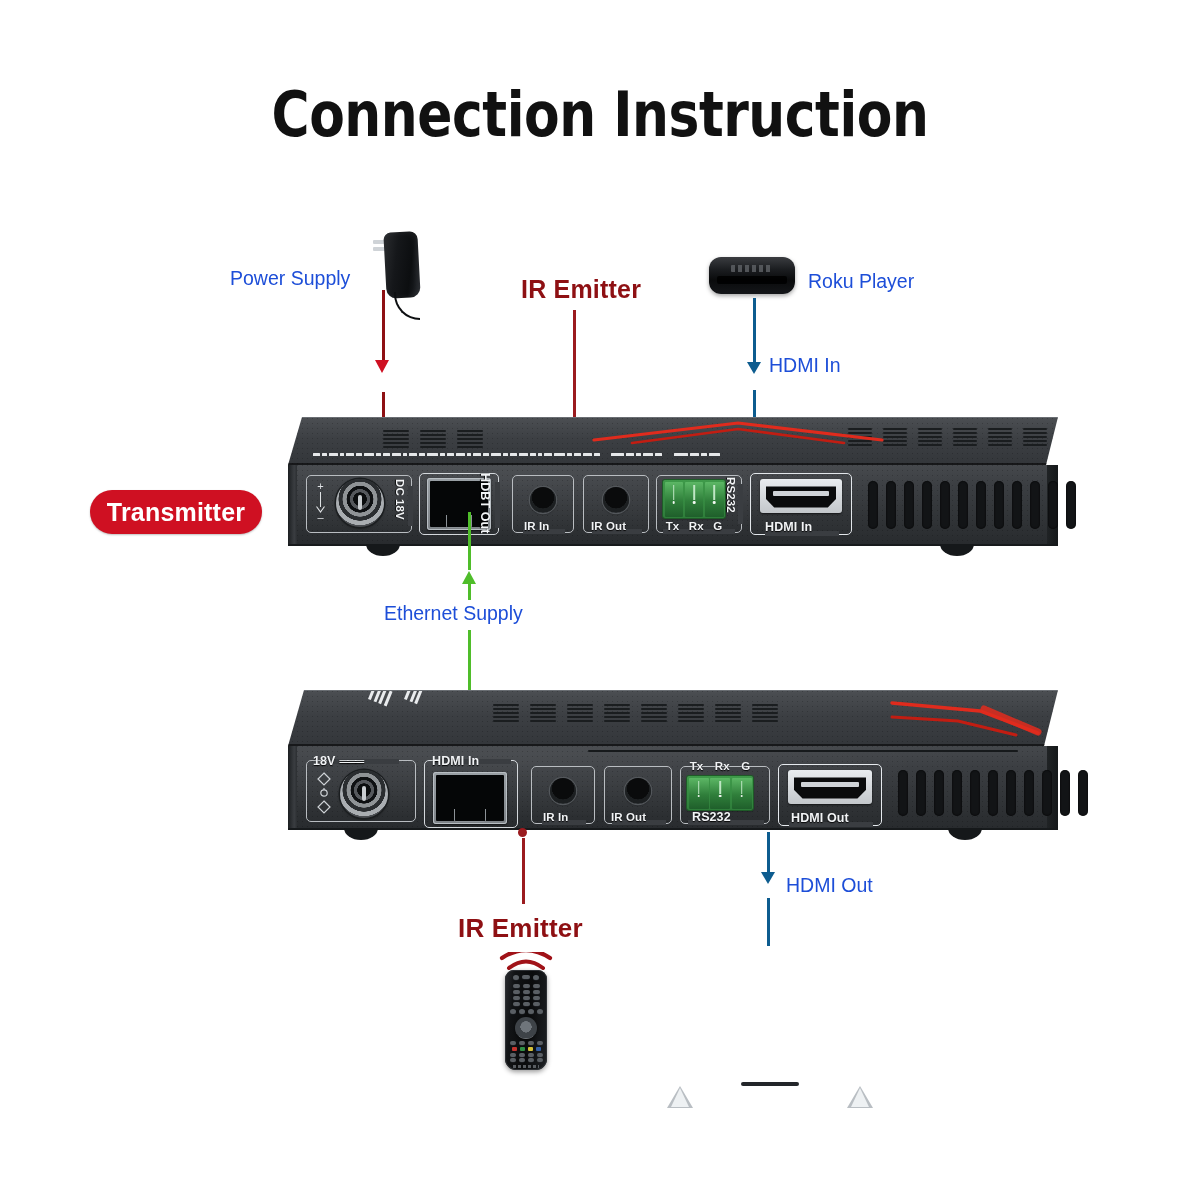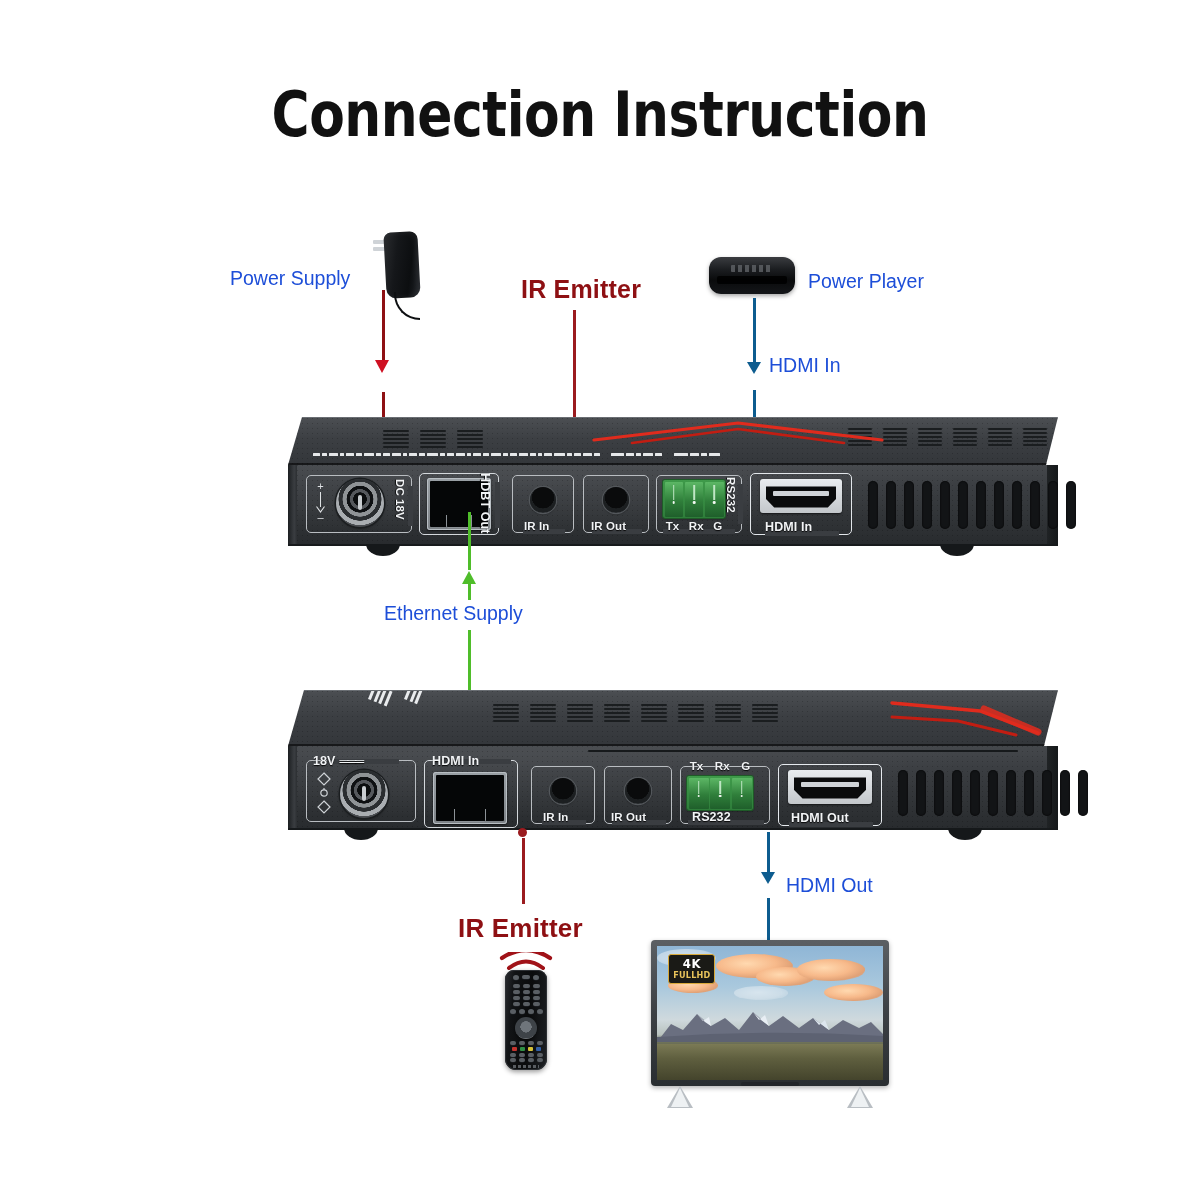--- a/index.html
+++ b/index.html
@@ -328,21 +328,21 @@
   <div class="abs vline red" style="left:382px; top:392px; height:88px;"></div>
   <div class="abs" style="left:378px; top:472px; width:9px; height:9px; border-radius:50%; background:#cf1022;"></div>
 
   <div class="abs anno-red" style="left:521px; top:275px;">IR Emitter</div>
   <div class="abs vline darkred" style="left:573px; top:310px; height:170px;"></div>
   <div class="abs" style="left:569px; top:472px; width:9px; height:9px; border-radius:50%; background:#cf1022;"></div>
 
   <div class="abs" id="roku" style="left:709px; top:257px; width:86px; height:37px;">
     <div id="roku-wordmark"></div>
   </div>
-  <div class="abs anno" style="left:808px; top:270px;">Power Player</div>
+  <div class="abs anno" style="left:808px; top:270px;">Roku Player</div>
 
   <div class="abs vline blue" style="left:753px; top:298px; height:66px;"></div>
   <div class="abs arrow-down blue" style="left:746.5px; top:362px;"></div>
   <div class="abs anno" style="left:769px; top:354px;">HDMI In</div>
   <div class="abs vline blue" style="left:753px; top:390px; height:95px;"></div>
 
   <div class="device" style="left:288px; top:417px; width:770px; height:135px;">
 
     <div class="dev-top speckle" style="height:48px; clip-path: polygon(14px 0, 770px 0, 758px 48px, 0 48px);">
 
@@ -539,20 +539,21 @@
         <div class="fv-slot" style="width:10px; height:48px;"></div>
         <div class="fv-slot" style="width:10px; height:48px;"></div>
         <div class="fv-slot" style="width:10px; height:48px;"></div>
       </div>
     </div>
 
     <div class="foot" style="left:78px; top:127px; width:34px; height:12px;"></div>
     <div class="foot" style="left:652px; top:127px; width:34px; height:12px;"></div>
   </div>
 
+  <div class="pill abs" style="left:90px; top:490px; width:172px; height:44px;">Transmitter</div>
 
   <div class="abs vline green" style="left:468px; top:512px; height:58px;"></div>
   <div class="abs arrow-up green" style="left:461.5px; top:571px;"></div>
   <div class="abs vline green" style="left:468px; top:584px; height:16px;"></div>
   <div class="abs anno" style="left:384px; top:602px;">Ethernet Supply</div>
   <div class="abs vline green" style="left:468px; top:630px; height:150px;"></div>
   <div class="abs" style="left:464px; top:775px; width:9px; height:9px; border-radius:50%; background:#4fbd2a;"></div>
 
   <div class="device" style="left:288px; top:690px; width:770px; height:146px;">
 
@@ -798,48 +799,20 @@
     </div>
     <div id="remote-brand" style="top:95px;"></div>
   </div>
 
   <div class="abs vline blue" style="left:767px; top:832px; height:42px;"></div>
   <div class="abs arrow-down blue" style="left:760.5px; top:872px;"></div>
   <div class="abs anno" style="left:786px; top:874px;">HDMI Out</div>
   <div class="abs vline blue" style="left:767px; top:898px; height:48px;"></div>
 
   <div class="abs" style="left:651px; top:940px; width:238px; height:165px;">
-    <div class="abs" id="tv-frame" style="left:0; top:0; width:238px; height:146px;">
-      <div id="tv-screen" style="height:134px;">
-
-        <div class="cloud" style="left:26%; top:6%;  width:34%; height:18%;"></div>
-        <div class="cloud" style="left:44%; top:16%; width:26%; height:14%;"></div>
-        <div class="cloud" style="left:62%; top:10%; width:30%; height:16%;"></div>
-        <div class="cloud" style="left:5%;  top:24%; width:22%; height:11%;"></div>
-        <div class="cloud pale" style="left:0%; top:2%; width:26%; height:14%; opacity:.55;"></div>
-        <div class="cloud" style="left:74%; top:28%; width:26%; height:13%;"></div>
-        <div class="cloud pale" style="left:34%; top:30%; width:24%; height:10%; opacity:.5;"></div>
-
-        <svg class="mtn" style="left:0; width:100%;" width="226" height="46" viewBox="0 0 226 46" preserveAspectRatio="none">
-          <path d="M0 46 L14 28 L26 34 L40 18 L54 30 L68 22 L82 34 L96 16 L112 30 L126 20 L142 32 L156 22 L172 34 L186 24 L202 32 L214 26 L226 38 L226 46 Z" fill="#6a6f80"></path>
-          <path d="M40 18 L46 25 L52 21 L54 30 L48 26 Z" fill="#e8eef4"></path>
-          <path d="M96 16 L102 24 L108 19 L112 30 L104 24 Z" fill="#e8eef4"></path>
-          <path d="M156 22 L162 29 L168 24 L172 34 L164 28 Z" fill="#dde6ee"></path>
-          <path d="M0 46 L226 46 L226 40 Q113 33 0 41 Z" fill="#5d6272"></path>
-        </svg>
-
-        <div class="abs" style="left:0; right:0; bottom:0; height:27%;
-                    background:linear-gradient(180deg,#7b7a55 0%,#5f5f3f 40%,#44442c 100%);"></div>
-
-        <div id="tv-badge">
-          <div class="b4k">4K</div>
-          <div class="bhd">FULLHD</div>
-        </div>
-      </div>
-    </div>
     <div class="abs" id="tv-chinbar" style="top:142px;"></div>
 
     <div class="tv-leg abs" style="left:16px; top:146px;"></div>
     <div class="tv-leg inner abs" style="left:20px; top:148px; border-bottom-width:19px; border-left-width:9px; border-right-width:9px;"></div>
     <div class="tv-leg abs" style="left:196px; top:146px;"></div>
     <div class="tv-leg inner abs" style="left:200px; top:148px; border-bottom-width:19px; border-left-width:9px; border-right-width:9px;"></div>
   </div>
 
 </div>
 

